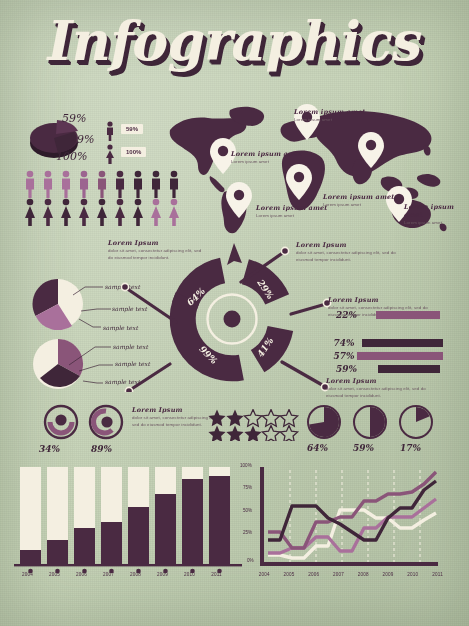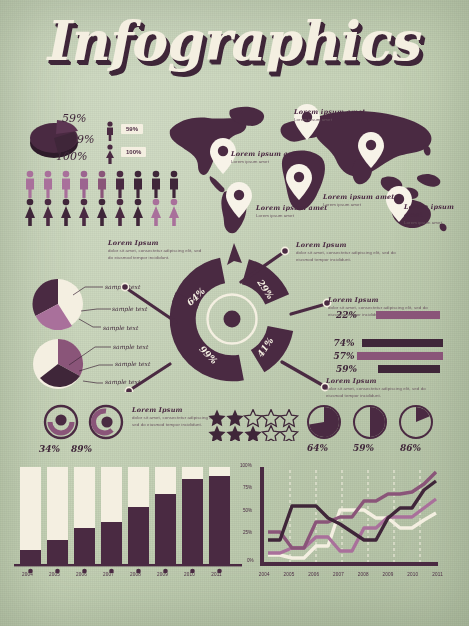--- a/index.html
+++ b/index.html
@@ -355,21 +355,21 @@
     <path d="M18 18 m-11 0 a11 11 0 0 0 22 0" fill="none" stroke="#8a5579" stroke-width="5"></path>
     <circle cx="18" cy="16" r="5.6" fill="#4a2a42"></circle>
   </svg>
   <div class="abs pct-med" style="left:39px;top:444px;">34%</div>
 
   <svg class="abs" style="left:88px;top:404px;" width="36" height="36" viewBox="0 0 36 36">
     <circle cx="18" cy="18" r="16" fill="none" stroke="#4a2a42" stroke-width="2.4"></circle>
     <path d="M18 7 A11 11 0 1 0 24 26" fill="none" stroke="#8a5579" stroke-width="5"></path>
     <circle cx="19" cy="18" r="5.6" fill="#4a2a42"></circle>
   </svg>
-  <div class="abs pct-med" style="left:71px;top:444px;">89%</div>
+  <div class="abs pct-med" style="left:91px;top:444px;">89%</div>
 
   <div class="abs" style="left:132px;top:406px;width:90px;">
     <div class="lorem-h">Lorem Ipsum</div>
     <div class="lorem-b">dolor sit amet, consectetur adipiscing elit, sed do eiusmod tempor incididunt.</div>
   </div>
 
   <svg class="abs" style="left:208px;top:409px;" width="92" height="32" viewBox="0 0 92 32">
     <defs>
       <path id="st" d="M9 0.6 L11.5 6.2 L17.6 6.9 L13.1 11.1 L14.3 17.2 L9 14.2 L3.7 17.2 L4.9 11.1 L0.4 6.9 L6.5 6.2 Z"></path>
     </defs>
@@ -398,21 +398,21 @@
   <svg class="abs" style="left:352px;top:404px;" width="36" height="36" viewBox="0 0 36 36">
     <circle cx="18" cy="18" r="16" fill="none" stroke="#4a2a42" stroke-width="2"></circle>
     <path d="M18 3 A15 15 0 0 1 18 33 Z" fill="#4a2a42"></path>
   </svg>
   <div class="abs pct-med" style="left:353px;top:443px;">59%</div>
 
   <svg class="abs" style="left:398px;top:404px;" width="36" height="36" viewBox="0 0 36 36">
     <circle cx="18" cy="18" r="16" fill="none" stroke="#4a2a42" stroke-width="2"></circle>
     <path d="M18 18 L18 3 A15 15 0 0 1 31.8 12.3 Z" fill="#4a2a42"></path>
   </svg>
-  <div class="abs pct-med" style="left:400px;top:443px;">86%</div>
+  <div class="abs pct-med" style="left:400px;top:443px;">17%</div>
 
   <svg class="abs" style="left:14px;top:462px;" width="228" height="115" viewBox="0 0 228 115">
 
     <g>
       <rect x="6" y="5" width="21" height="97" fill="#f4efe1"></rect>
       <rect x="6" y="88" width="21" height="14" fill="#4a2a42"></rect>
       <rect x="33" y="5" width="21" height="97" fill="#f4efe1"></rect>
       <rect x="33" y="78" width="21" height="24" fill="#4a2a42"></rect>
       <rect x="60" y="5" width="21" height="97" fill="#f4efe1"></rect>
       <rect x="60" y="66" width="21" height="36" fill="#4a2a42"></rect>

